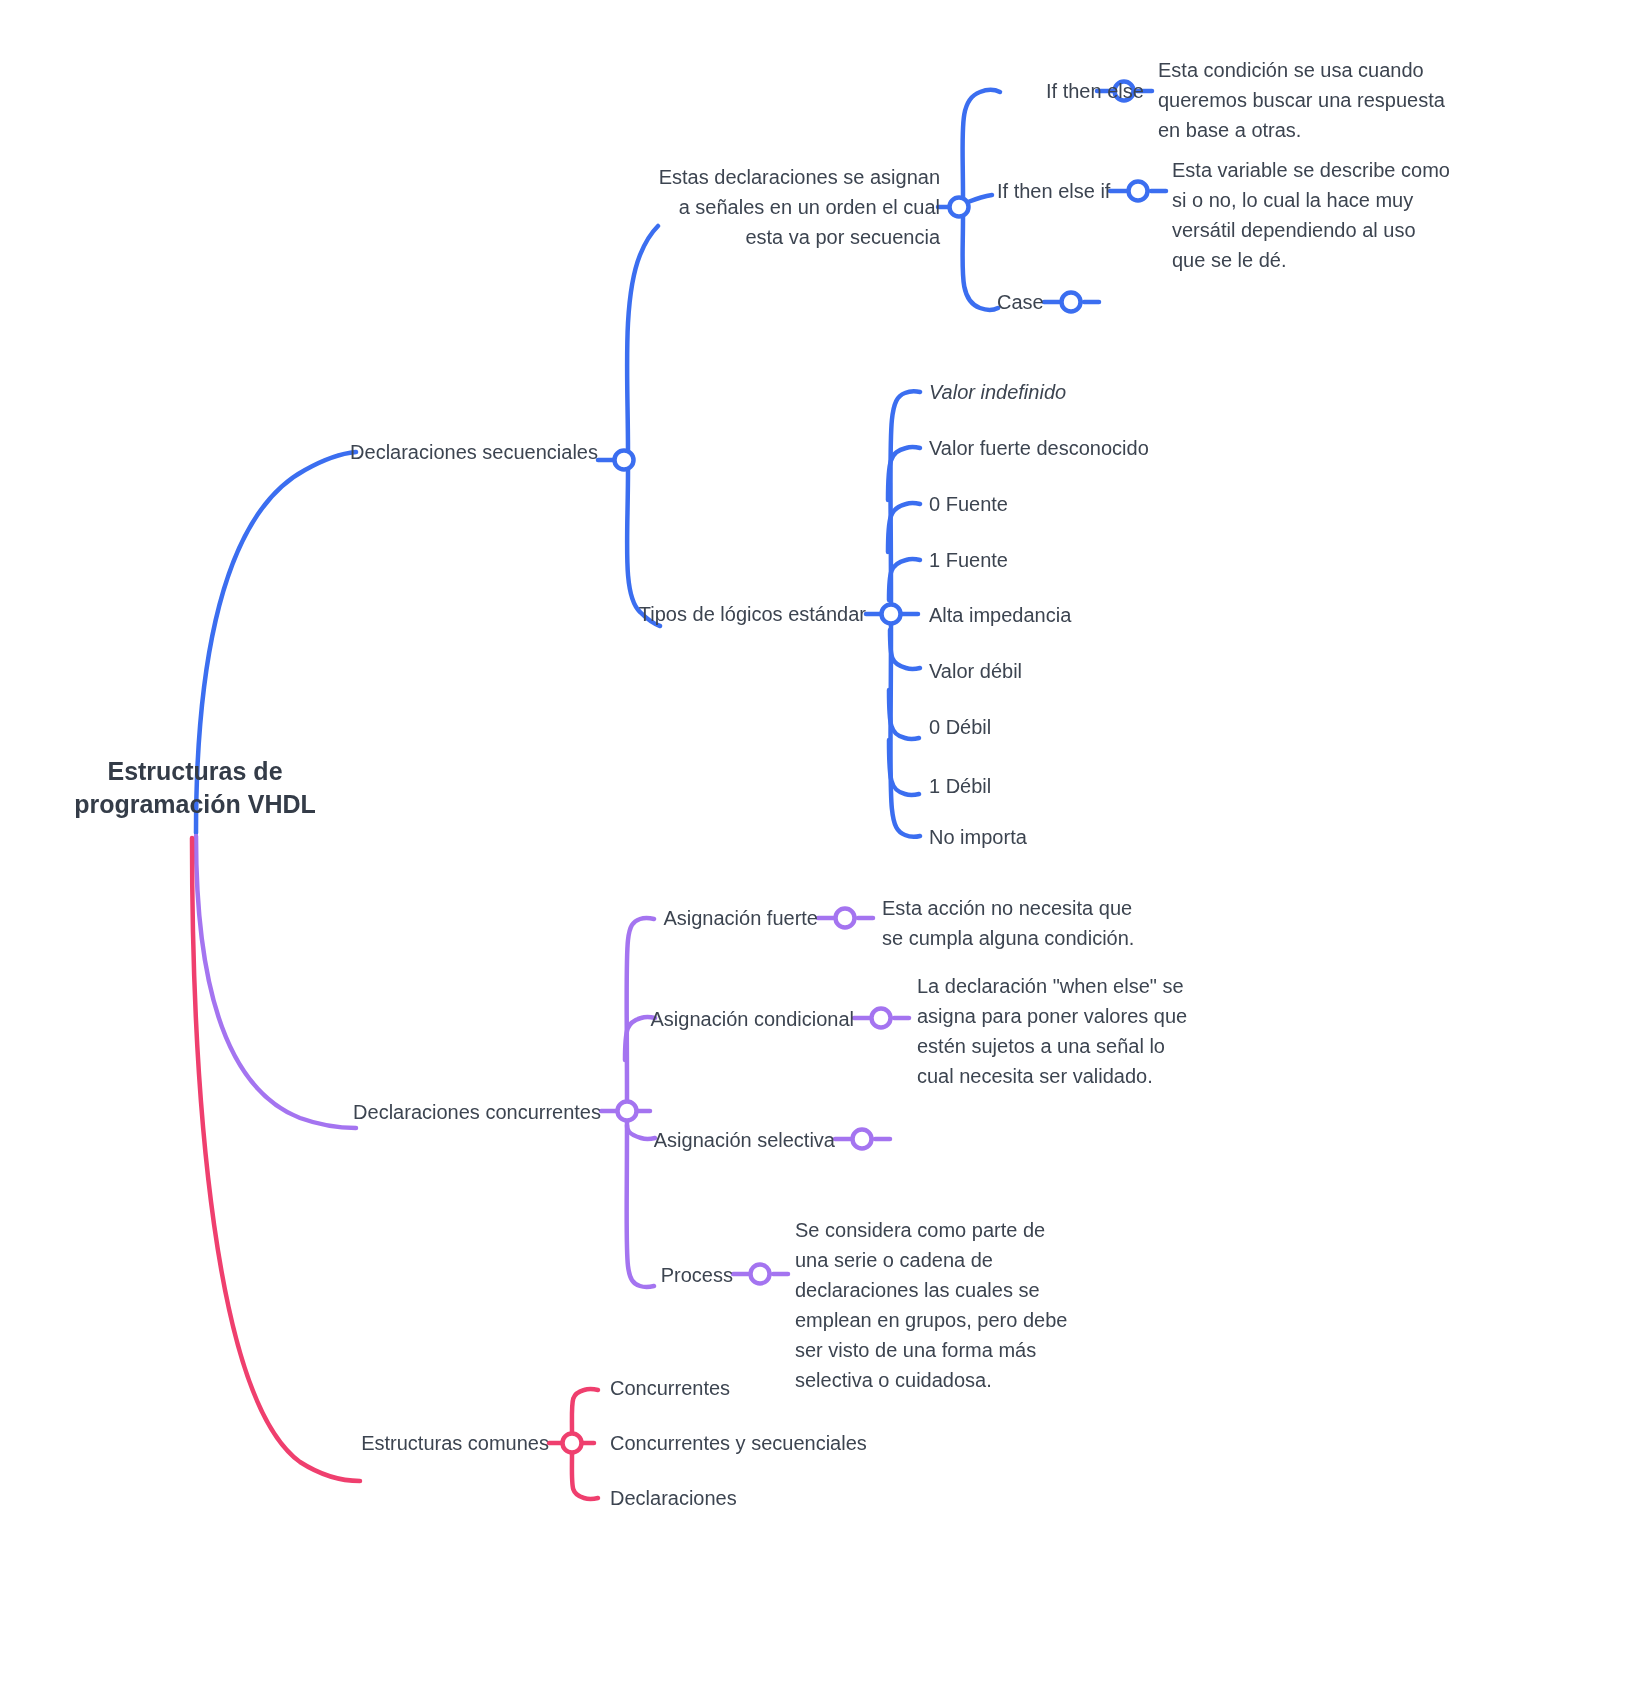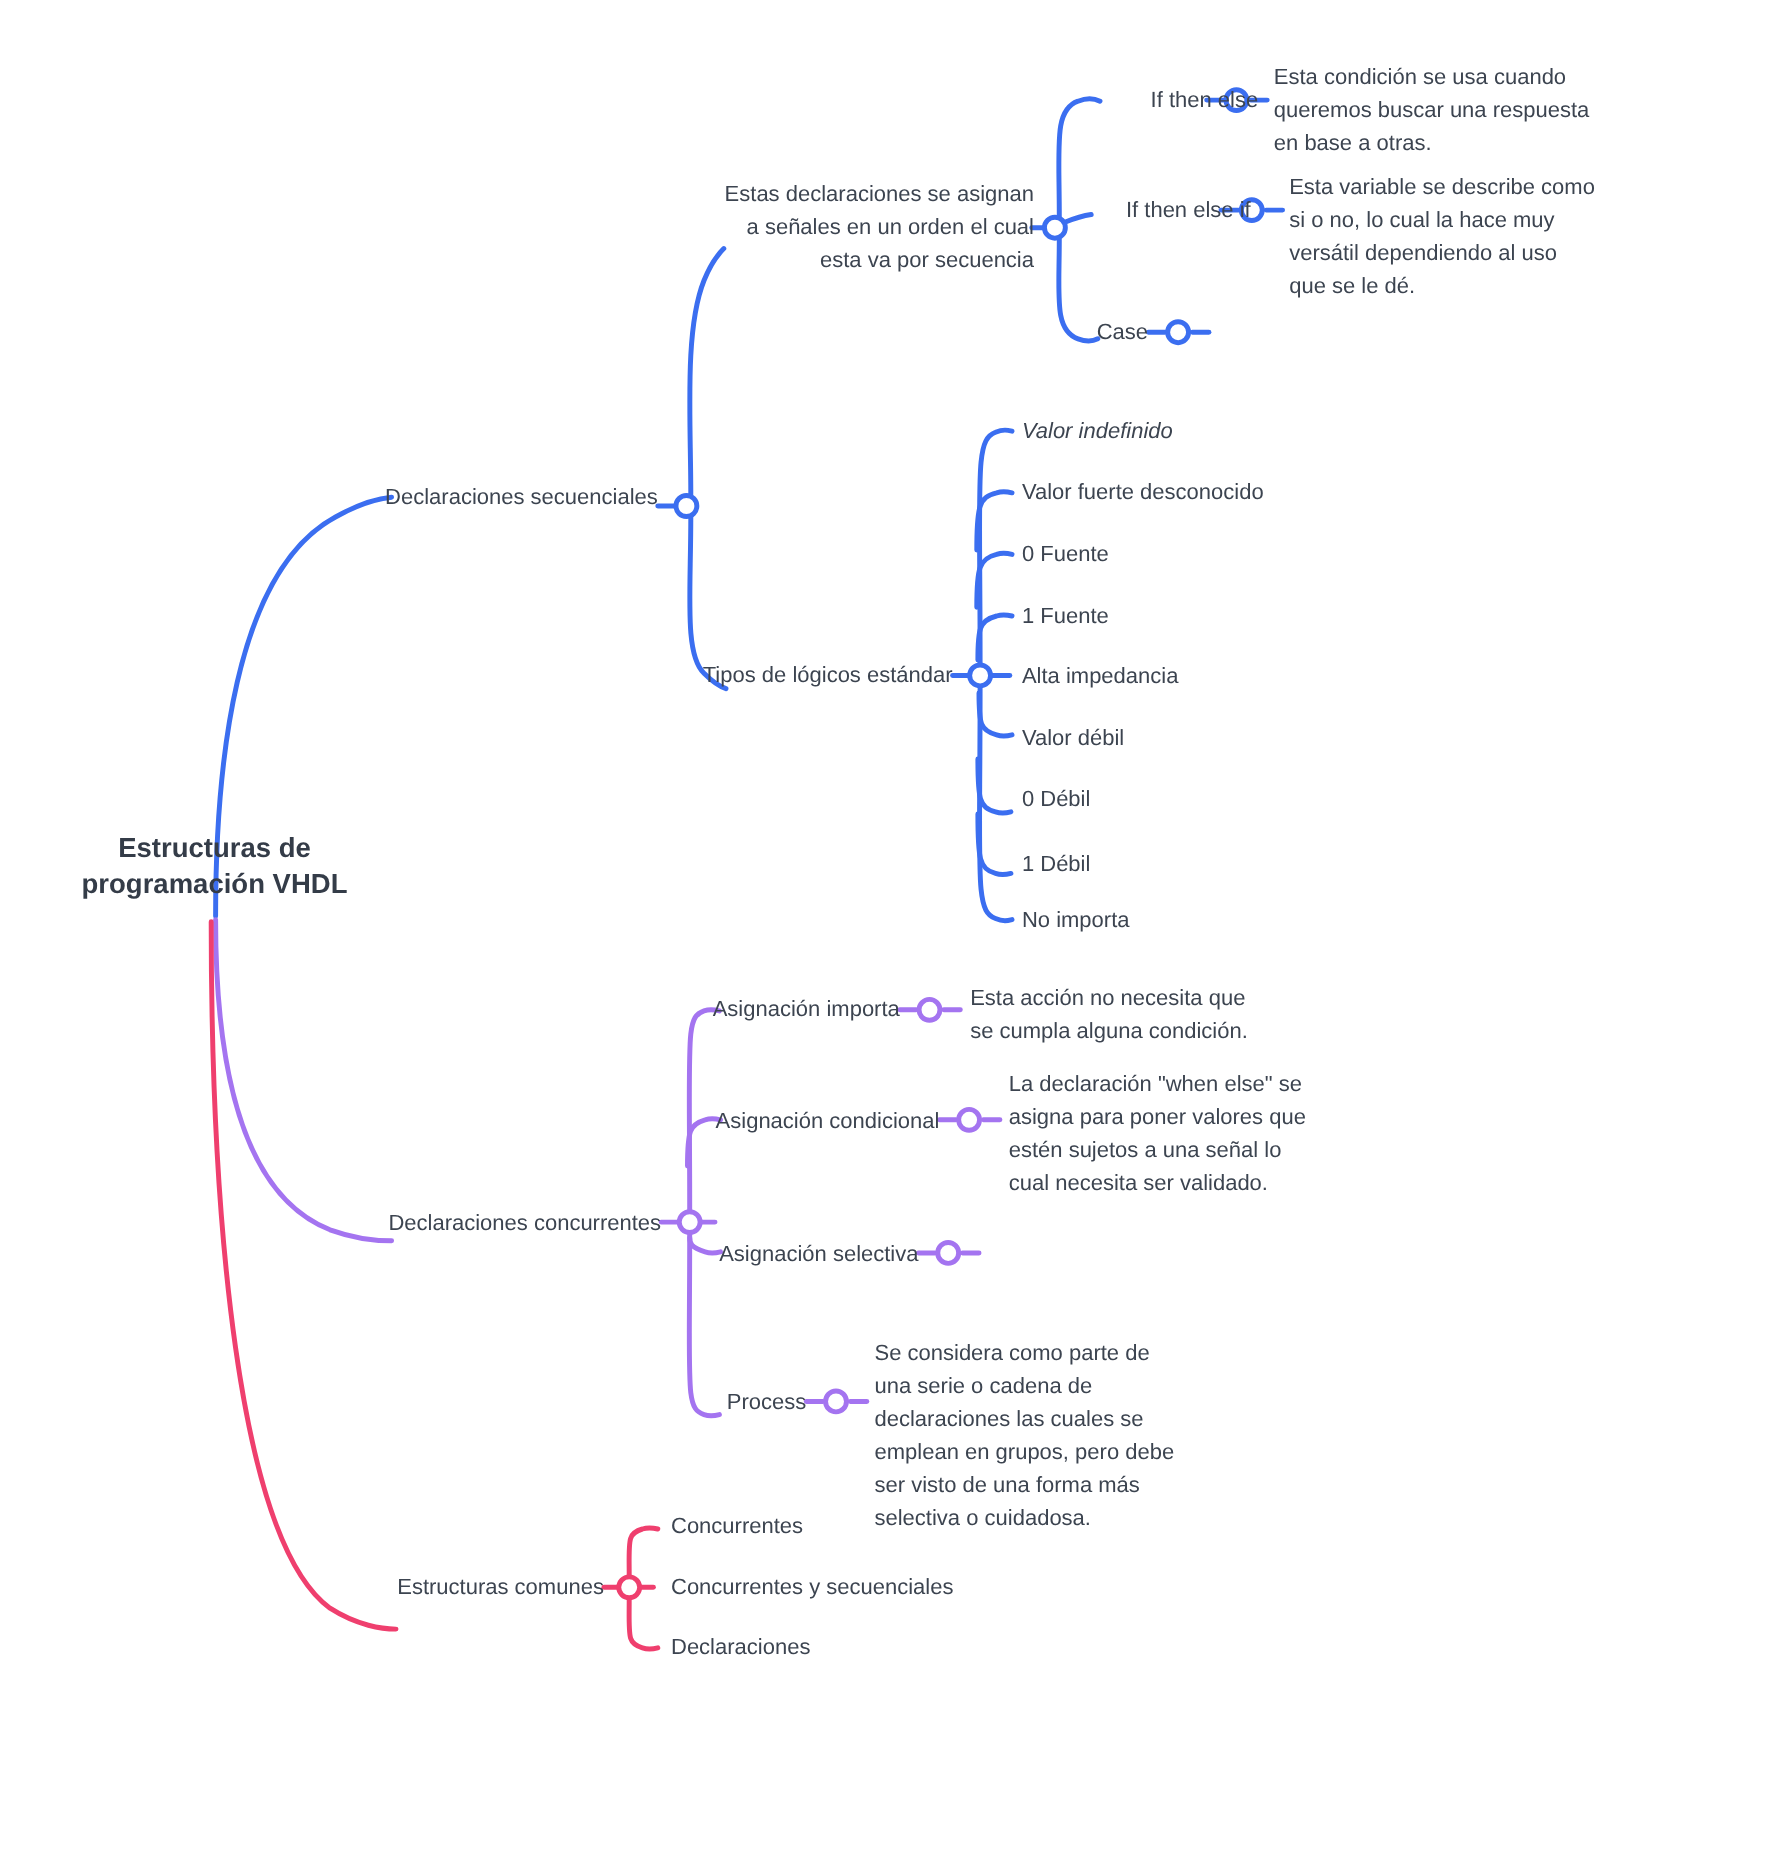--- a/index.html
+++ b/index.html
@@ -118,40 +118,40 @@
     <div>programación VHDL</div>
   </div>
 
   <div class="node left" style="left:298px; top:437px; width:300px;">Declaraciones secuenciales</div>
 
   <div class="node left" style="left:648px; top:162px; width:292px;">Estas declaraciones se asignan a señales en un orden el cual esta va por secuencia</div>
 
   <div class="node right" style="left:1046px; top:76px; width:130px;">If then else</div>
   <div class="node right" style="left:1158px; top:55px; width:290px;">Esta condición se usa cuando queremos buscar una respuesta en base a otras.</div>
 
-  <div class="node right" style="left:997px; top:176px; width:140px;text-align:right;">If then else if</div>
+  <div class="node right" style="left:997px; top:176px; width:140px;">If then else if</div>
   <div class="node right" style="left:1172px; top:155px; width:282px;">Esta variable se describe como si o no, lo cual la hace muy versátil dependiendo al uso que se le dé.</div>
 
   <div class="node right" style="left:997px; top:287px; width:90px;">Case</div>
 
   <div class="node left" style="left:596px; top:599px; width:270px;">Tipos de lógicos estándar</div>
 
   <div class="node right" style="left:929px; top:377px; width:280px;font-style:italic;">Valor indefinido</div>
   <div class="node right" style="left:929px; top:433px; width:280px;">Valor fuerte desconocido</div>
   <div class="node right" style="left:929px; top:489px; width:280px;">0 Fuente</div>
   <div class="node right" style="left:929px; top:545px; width:280px;">1 Fuente</div>
   <div class="node right" style="left:929px; top:600px; width:280px;">Alta impedancia</div>
   <div class="node right" style="left:929px; top:656px; width:280px;">Valor débil</div>
   <div class="node right" style="left:929px; top:712px; width:280px;">0 Débil</div>
   <div class="node right" style="left:929px; top:771px; width:280px;">1 Débil</div>
   <div class="node right" style="left:929px; top:822px; width:280px;">No importa</div>
 
   <div class="node left" style="left:301px; top:1097px; width:300px;">Declaraciones concurrentes</div>
 
-  <div class="node left" style="left:598px; top:903px; width:220px;">Asignación importa</div>
+  <div class="node left" style="left:598px; top:903px; width:220px;">Asignación fuerte</div>
   <div class="node right" style="left:882px; top:893px; width:270px;">Esta acción no necesita que se cumpla alguna condición.</div>
 
   <div class="node left" style="left:594px; top:1004px; width:260px;">Asignación condicional</div>
   <div class="node right" style="left:917px; top:971px; width:274px;">La declaración "when else" se asigna para poner valores que estén sujetos a una señal lo cual necesita ser validado.</div>
 
   <div class="node left" style="left:615px; top:1125px; width:220px;">Asignación selectiva</div>
 
   <div class="node left" style="left:603px; top:1260px; width:130px;">Process</div>
   <div class="node right" style="left:795px; top:1215px; width:288px;">Se considera como parte de una serie o cadena de declaraciones las cuales se emplean en grupos, pero debe ser visto de una forma más selectiva o cuidadosa.</div>
 

